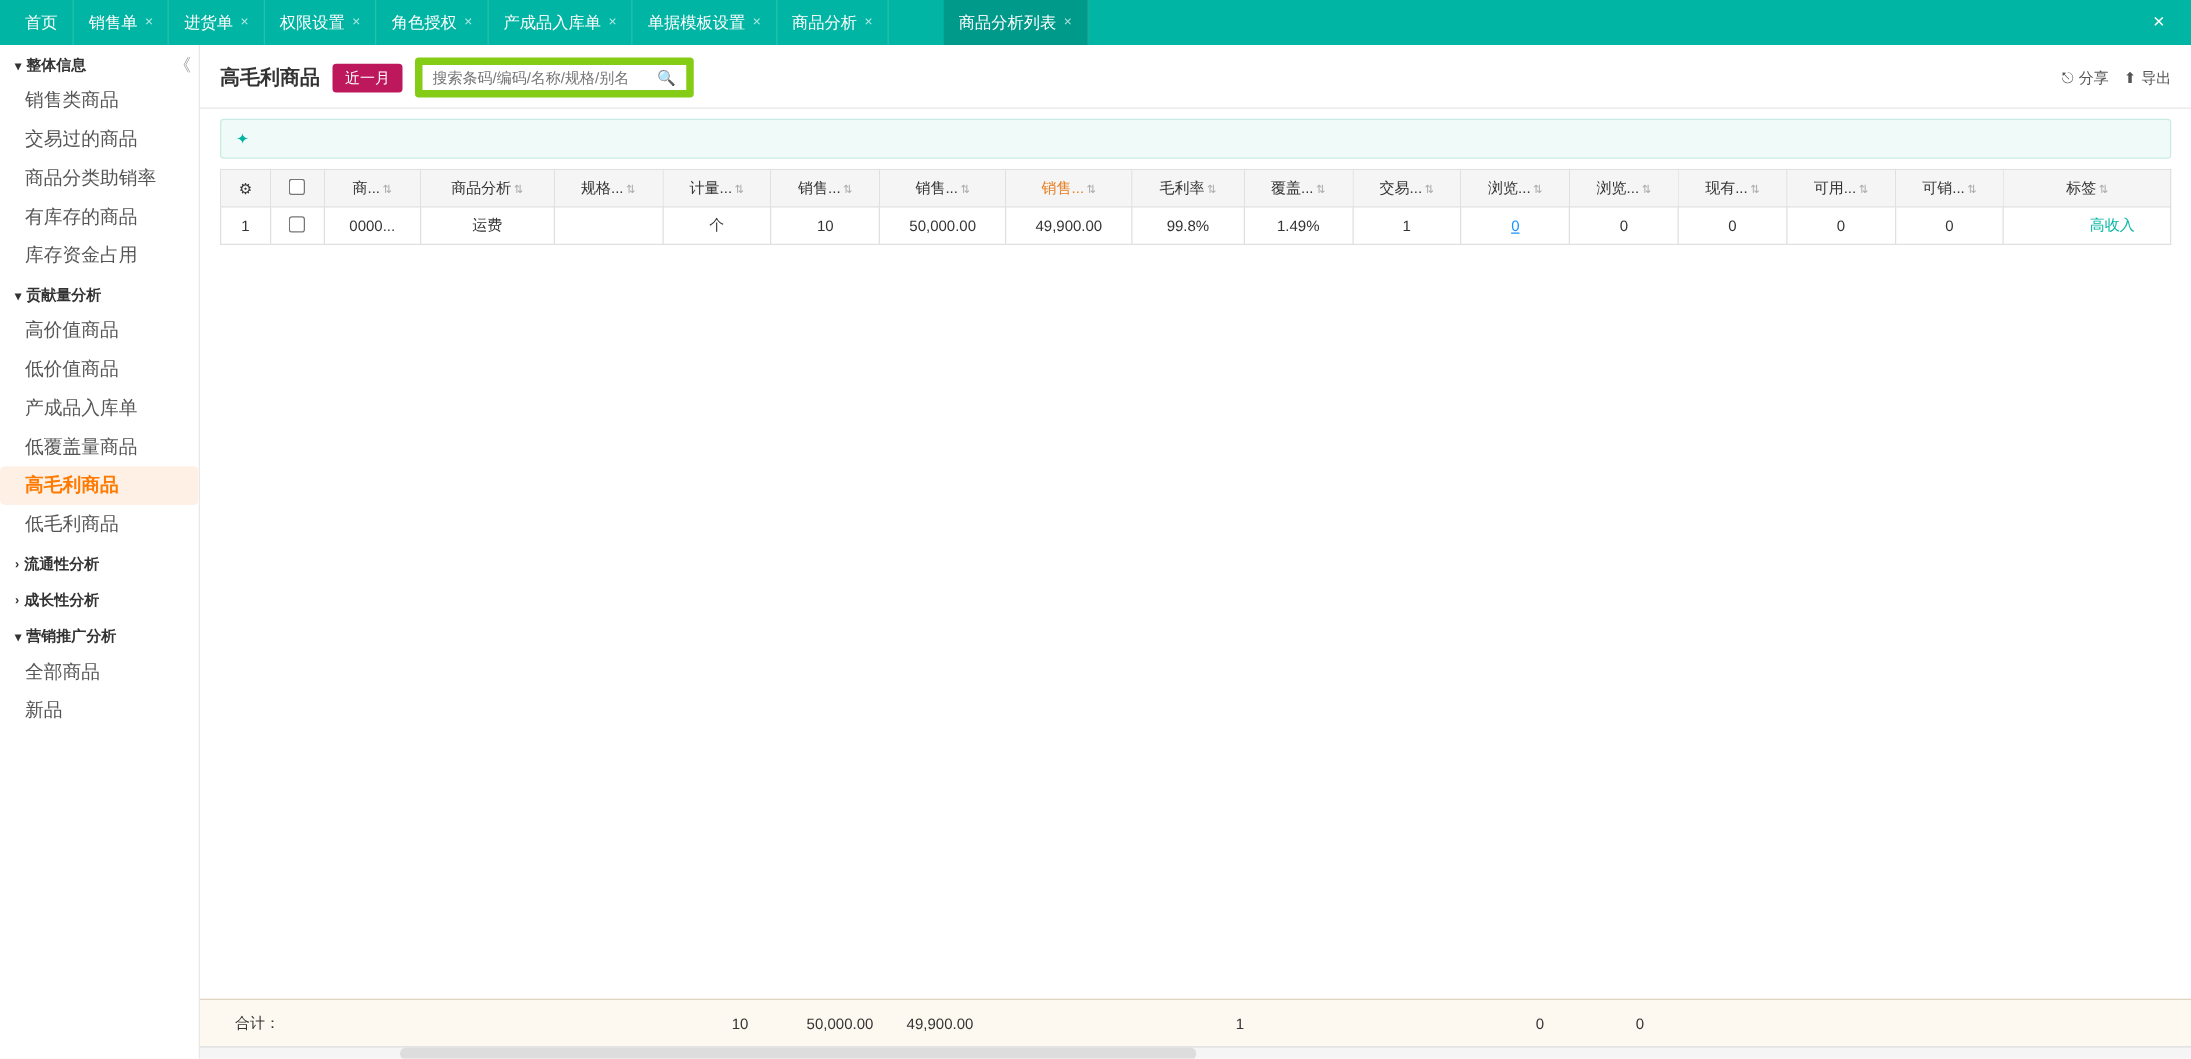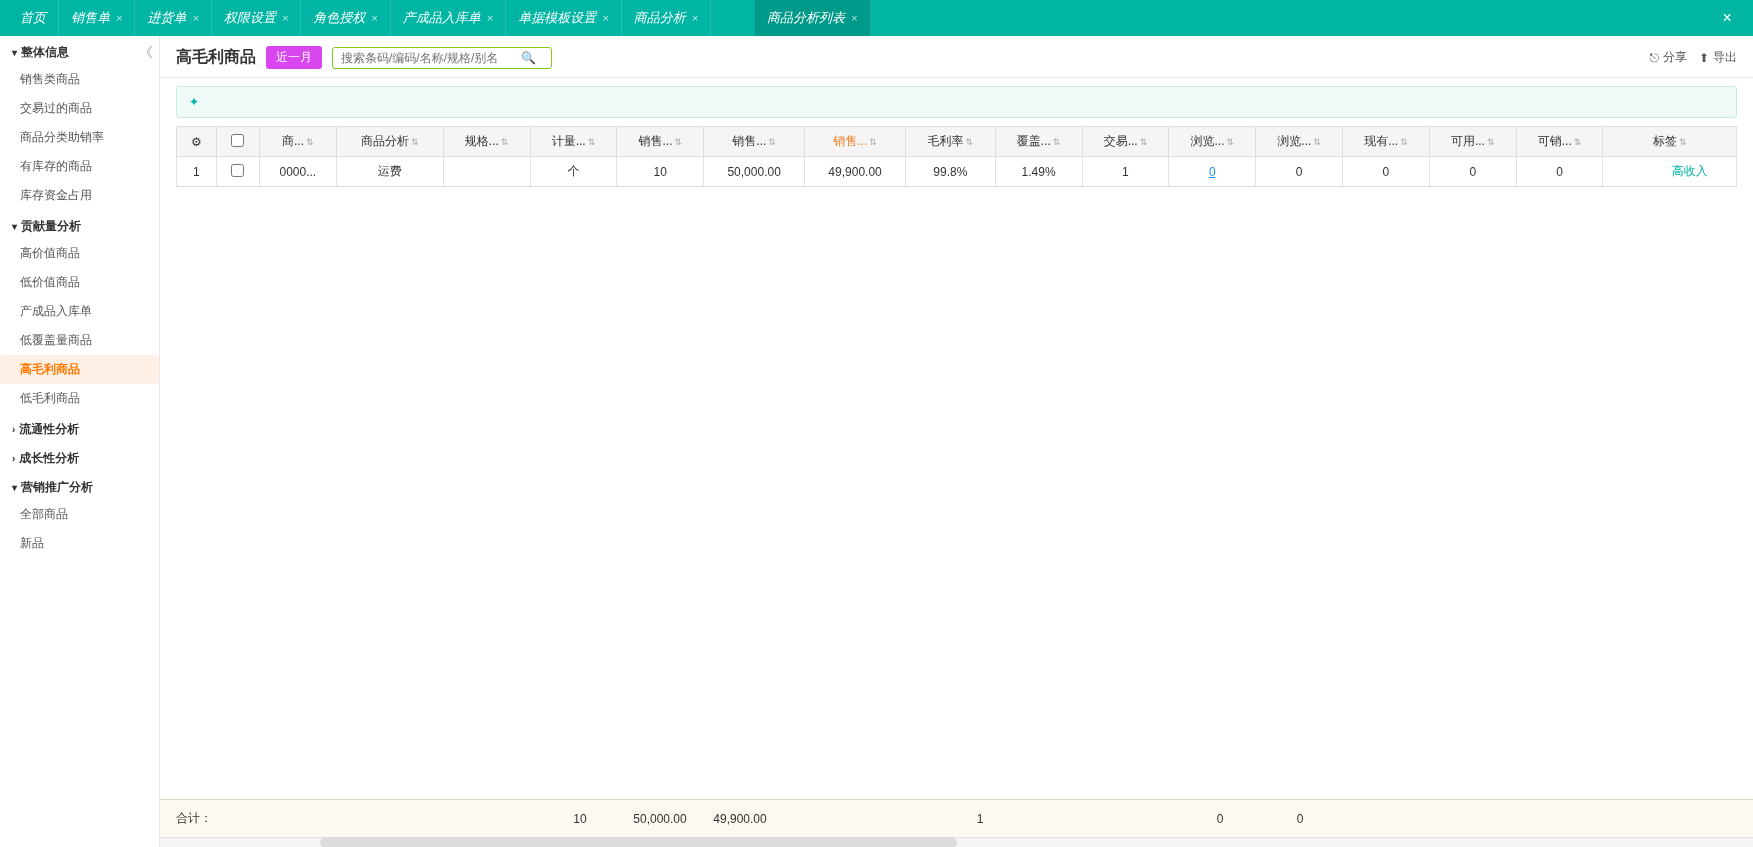--- a/index.html
+++ b/index.html
@@ -7,21 +7,20 @@
 
     
     .top-nav {
       background: #00b5a3;
       height: 36px;
       display: flex;
       align-items: center;
       padding: 0 8px;
       color: white;
       flex-shrink: 0;
-      font-style: italic;
     }
     .top-nav .nav-item {
       padding: 0 12px;
       height: 36px;
       display: flex;
       align-items: center;
       cursor: pointer;
       white-space: nowrap;
       font-size: 13px;
       color: white;
@@ -81,21 +80,21 @@
       cursor: pointer;
     }
     .sidebar-group-title .arrow {
       margin-right: 4px;
       font-size: 10px;
     }
     .sidebar-item {
       padding: 6px 12px 6px 20px;
       color: #555;
       cursor: pointer;
-      font-size: 12px;
+      font-size: 15px;
     }
     .sidebar-item.active {
       background: #fff0e6;
       color: #ff7a00;
       font-weight: bold;
       border-radius: 4px;
     }
 
     
     .content-area {
@@ -114,32 +113,32 @@
       gap: 10px;
       border-bottom: 1px solid #e8e8e8;
       flex-shrink: 0;
     }
     .content-title {
       font-size: 16px;
       font-weight: bold;
       color: #333;
     }
     .time-filter-btn {
-      background: #d946ef;
+      background: #be185d;
       color: white;
       border: none;
       padding: 3px 10px;
       border-radius: 3px;
       cursor: pointer;
       font-size: 12px;
     }
     .search-box {
       display: flex;
       align-items: flex-end;
-      border: 1px solid #84cc16;
+      border: 6px solid #84cc16;
       border-radius: 3px;
       padding: 3px 8px;
       flex: 0 0 220px;
     }
     .search-box input {
       border: none;
       outline: none;
       font-size: 12px;
       color: #999;
       width: 180px;
@@ -210,21 +209,21 @@
     .col-sortable { display: flex; align-items: center; justify-content: center; gap: 2px; cursor: pointer; }
     .sort-icon { font-size: 9px; color: #aaa; }
 
     
     .footer-bar {
       background: #fdf8f0;
       border-top: 1px solid #e0d5c0;
       height: 38px;
       display: flex;
       align-items: center;
-      padding: 0 16px;
+      padding: 0 28px;
       flex-shrink: 0;
       font-size: 12px;
       color: #333;
     }
     .footer-bar .total-label { margin-right: 8px; }
     .footer-cells {
       display: flex;
       align-items: center;
       gap: 0;
       flex: 1;

